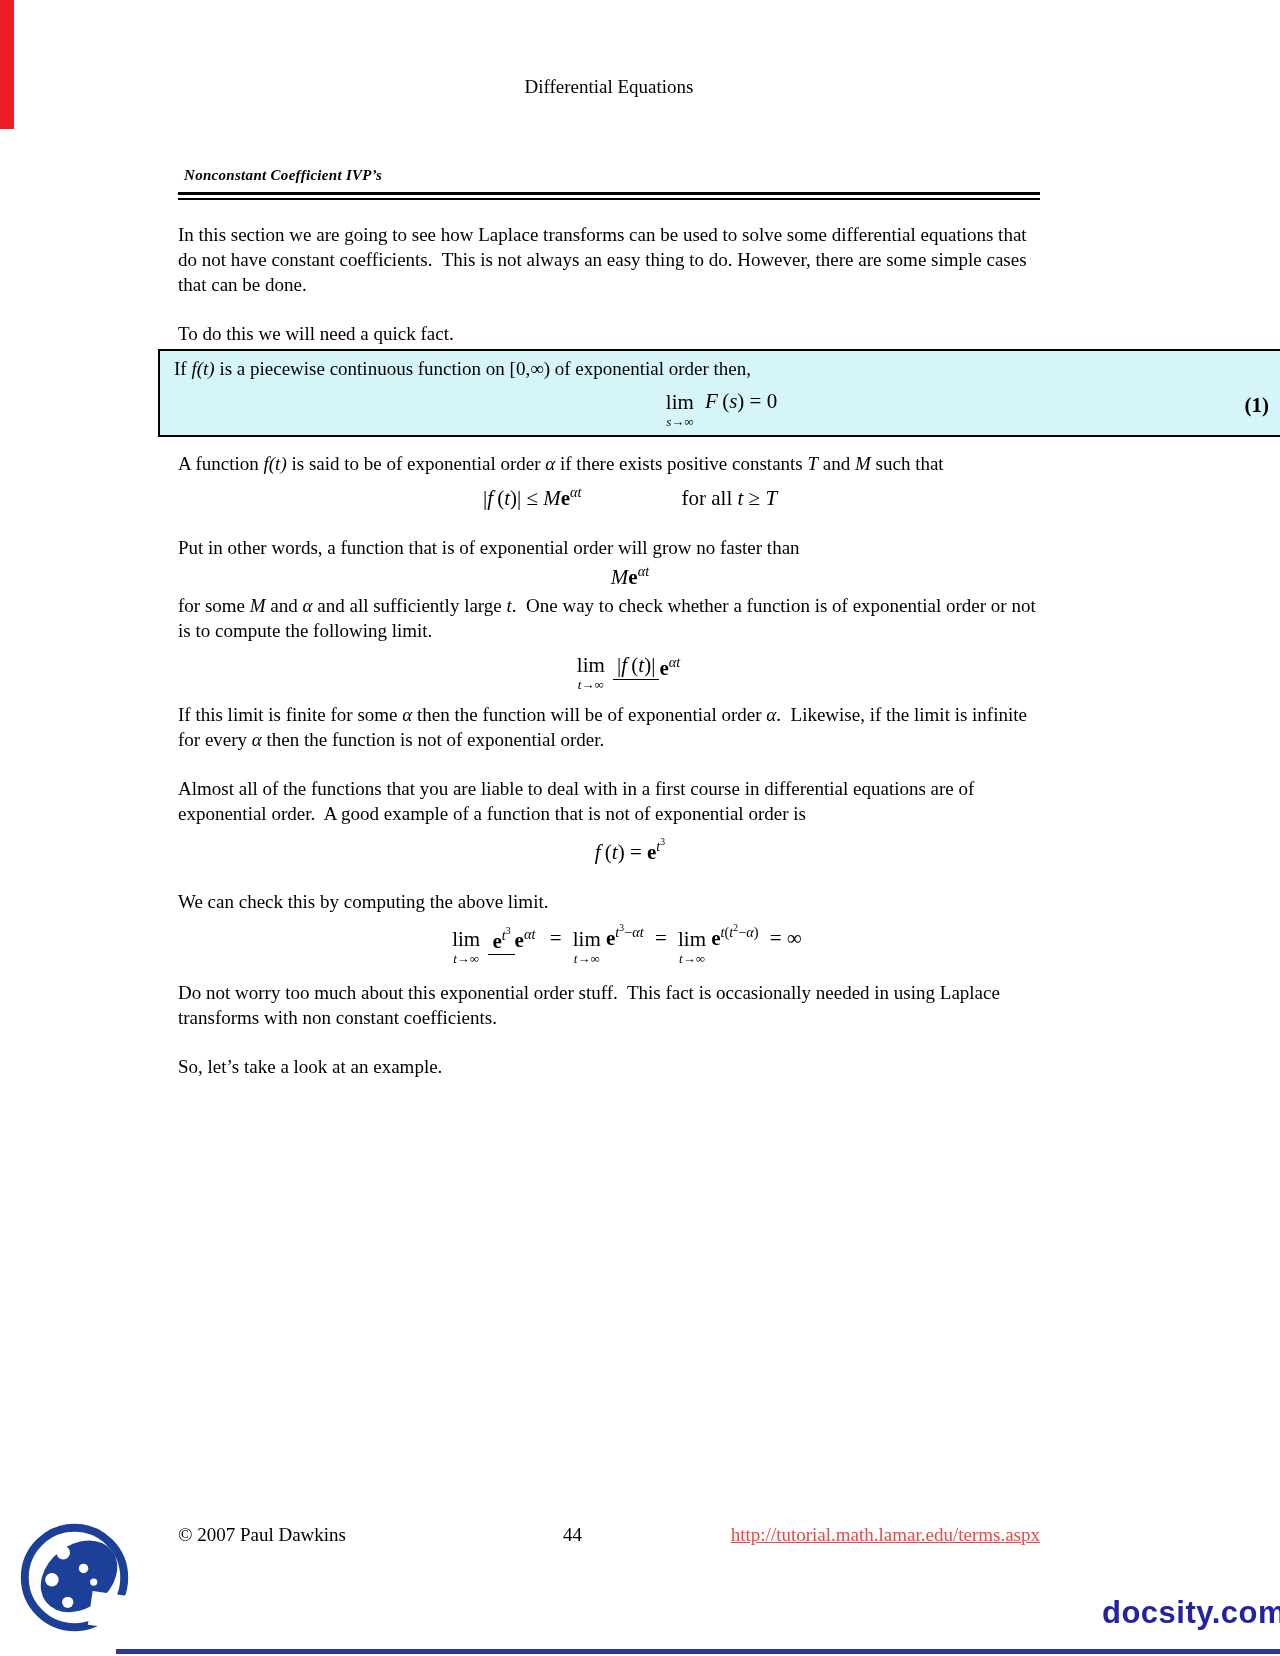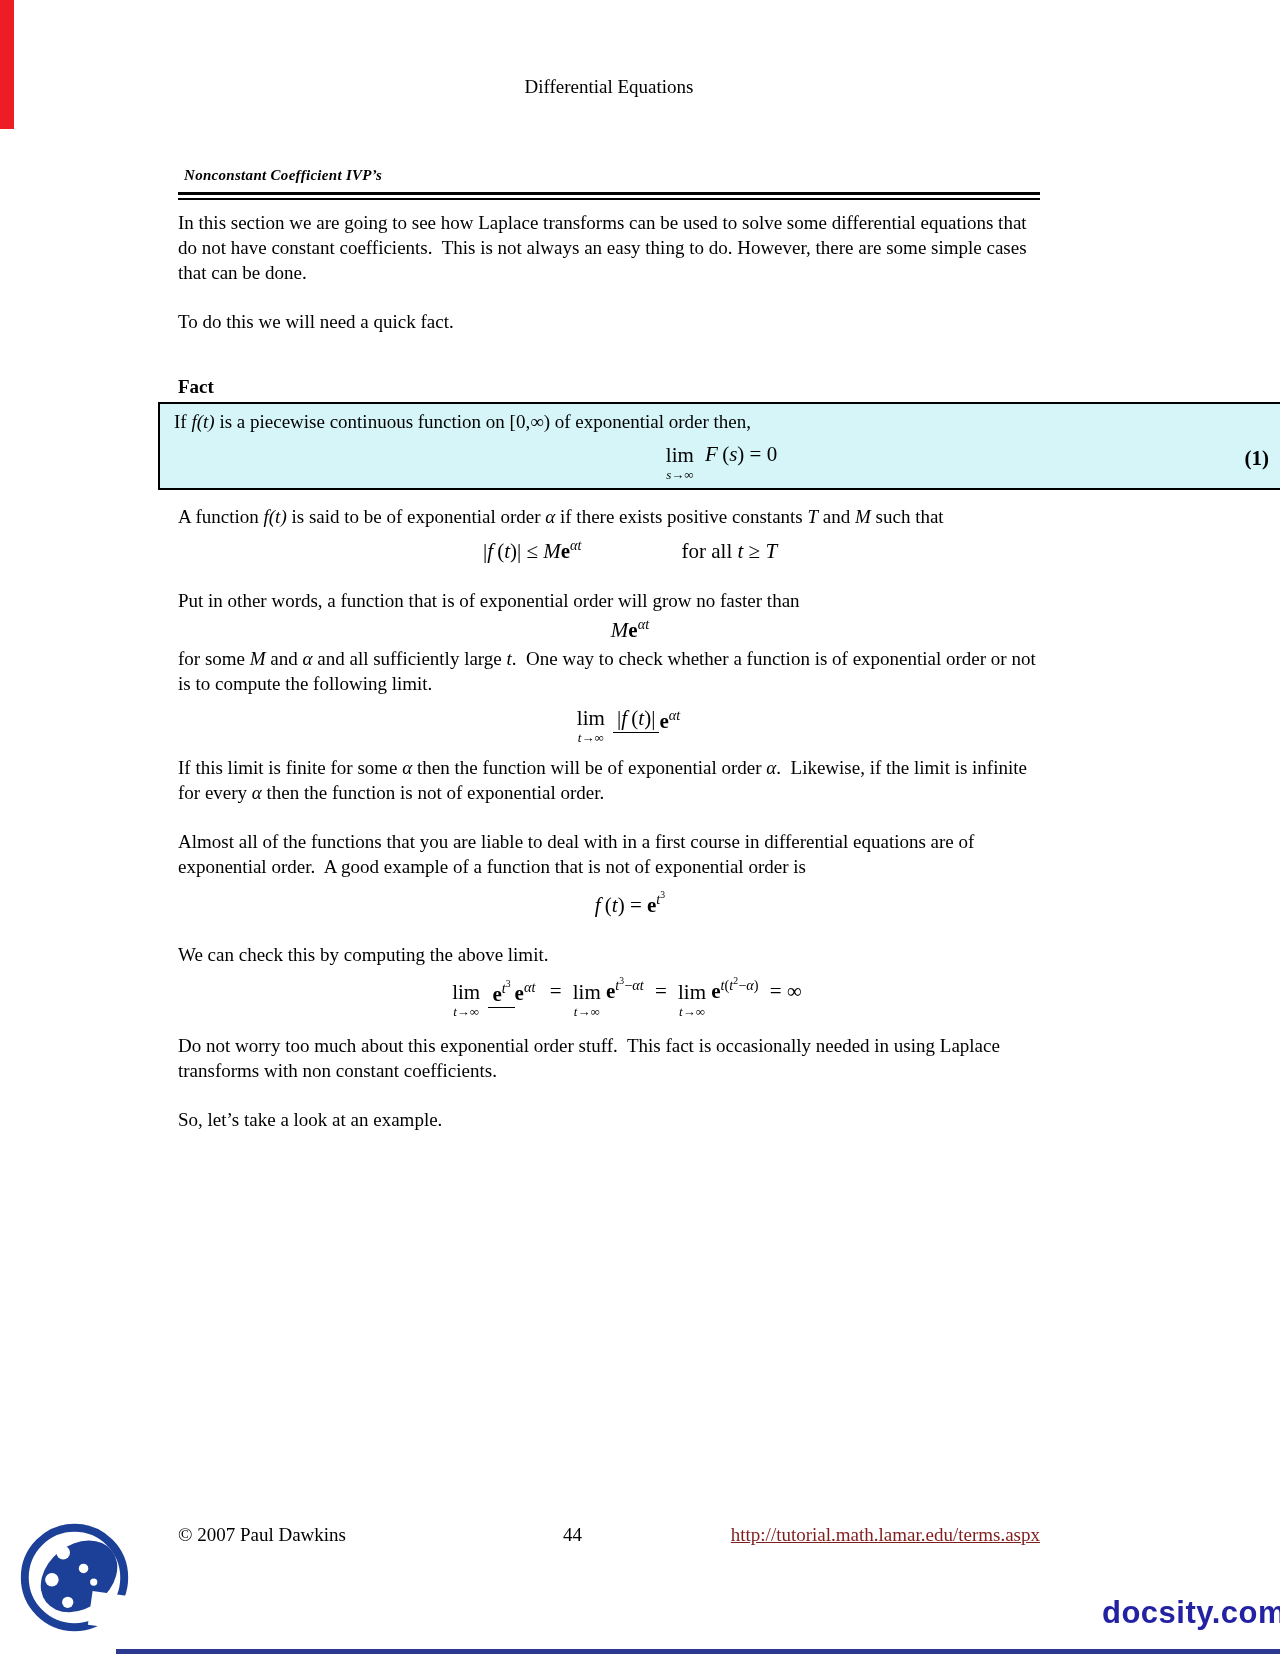--- a/index.html
+++ b/index.html
@@ -6,21 +6,21 @@
   .page{position:relative;width:1280px;height:1656px;background:#ffffff;
         font-family:"Liberation Serif",serif;color:#000;overflow:hidden;margin:0 auto;}
   .ribbon{position:absolute;left:0;top:0;width:14px;height:129px;background:#ee1c25;}
   .footer-bar{position:absolute;left:116px;right:0;bottom:2px;height:5px;background:#2b3990;}
   .content{position:absolute;left:178px;top:0;width:862px;font-size:19px;line-height:25px;}
   .doc-header{margin-top:74px;text-align:center;font-size:19px;}
   .title{margin:62px 0 0 0;font-size:15px;line-height:28px;font-weight:bold;font-style:italic;
          letter-spacing:.3px;padding-left:6px;}
   .rule{margin-top:3px;height:3px;border-top:3px solid #000;border-bottom:2px solid #000;}
   p{margin:0;}
-  .p1{margin-top:10px;} .p2{margin-top:24px;}
+  .p1{margin-top:22px;} .p2{margin-top:24px;}
   .fact-label{margin-top:40px;font-weight:bold;}
   .fact-box{margin-top:3px;margin-left:-20px;width:1133px;box-sizing:border-box;
             border:2px solid #000;background:#d6f5f8;padding:5px 14px 4px 14px;}
   .fact-eqrow{position:relative;text-align:center;margin-top:4px;height:46px;font-size:21px;}
   .tag{position:absolute;right:6px;top:8px;font-weight:bold;}
   .eq{position:relative;left:21px;text-align:center;font-size:21px;line-height:1.2;}
   .eq sup, .fact-box sup{font-size:68%;}
   .limwrap{display:inline-flex;flex-direction:column;align-items:center;vertical-align:middle;
            transform:translateY(7px);}
   .limwrap .lt{line-height:1;}
@@ -31,41 +31,40 @@
   .eq-order{margin-top:8px;} .gap{display:inline-block;width:100px;}
   .p4{margin-top:24px;} .eq-growth{margin-top:3px;} .p5{margin-top:3px;}
   .eq-limit{margin-top:5px;} .p6{margin-top:18px;} .p7{margin-top:24px;}
   .eq-counter{margin-top:10px;} .p8{margin-top:24px;} .eq-check{margin-top:8px;}
   .p9{margin-top:5px;} .p10{margin-top:22px;} .p11{margin-top:24px;}
   .p3{margin-top:14px;}
   .mop{margin:0 6px;}
   .footer{position:absolute;left:178px;top:1524px;width:862px;font-size:19px;}
   .footer .copy{position:absolute;left:0;top:0;}
   .footer .pn{position:absolute;left:385px;top:0;}
-  .footer .url{position:absolute;right:0;top:0;text-decoration:underline;color:#7f1d1d;}
+  .footer .url{position:absolute;right:0;top:0;text-decoration:underline;color:#ef4444;}
   .logo{position:absolute;left:18px;top:1521px;width:113px;height:113px;}
   .brand{position:absolute;left:1102px;top:1595px;font-family:"Liberation Sans",sans-serif;
          font-size:31px;font-weight:600;color:#2222a2;letter-spacing:.5px;text-decoration:none;}
 </style>
 </head>
 <body>
 
 <div class="page">
   <div class="ribbon"></div>
 
   <div class="content">
     <div class="doc-header">Differential Equations</div>
 
     <h1 class="title">Nonconstant Coefficient IVP’s</h1>
     <div class="rule"></div>
 
     <p class="p1">In this section we are going to see how Laplace transforms can be used to solve some differential equations that do not have constant coefficients.&nbsp; This is not always an easy thing to do. However, there are some simple cases that can be done.</p>
     <p class="p2">To do this we will need a quick fact.</p>
 
-    <div class="fact-label">Fact</div>
 
     <div class="fact-box">
       <div>If <i>f(t)</i> is a piecewise continuous function on [0,∞) of exponential order then,</div>
       <div class="fact-eqrow">
         <span class="limwrap">
           <span class="lt">lim</span>
           <span class="ls"><i>s</i>→∞</span>
         </span>
         <span class="mop"><i>F</i> (<i>s</i>) = 0</span>
         <span class="tag">(1)</span>

